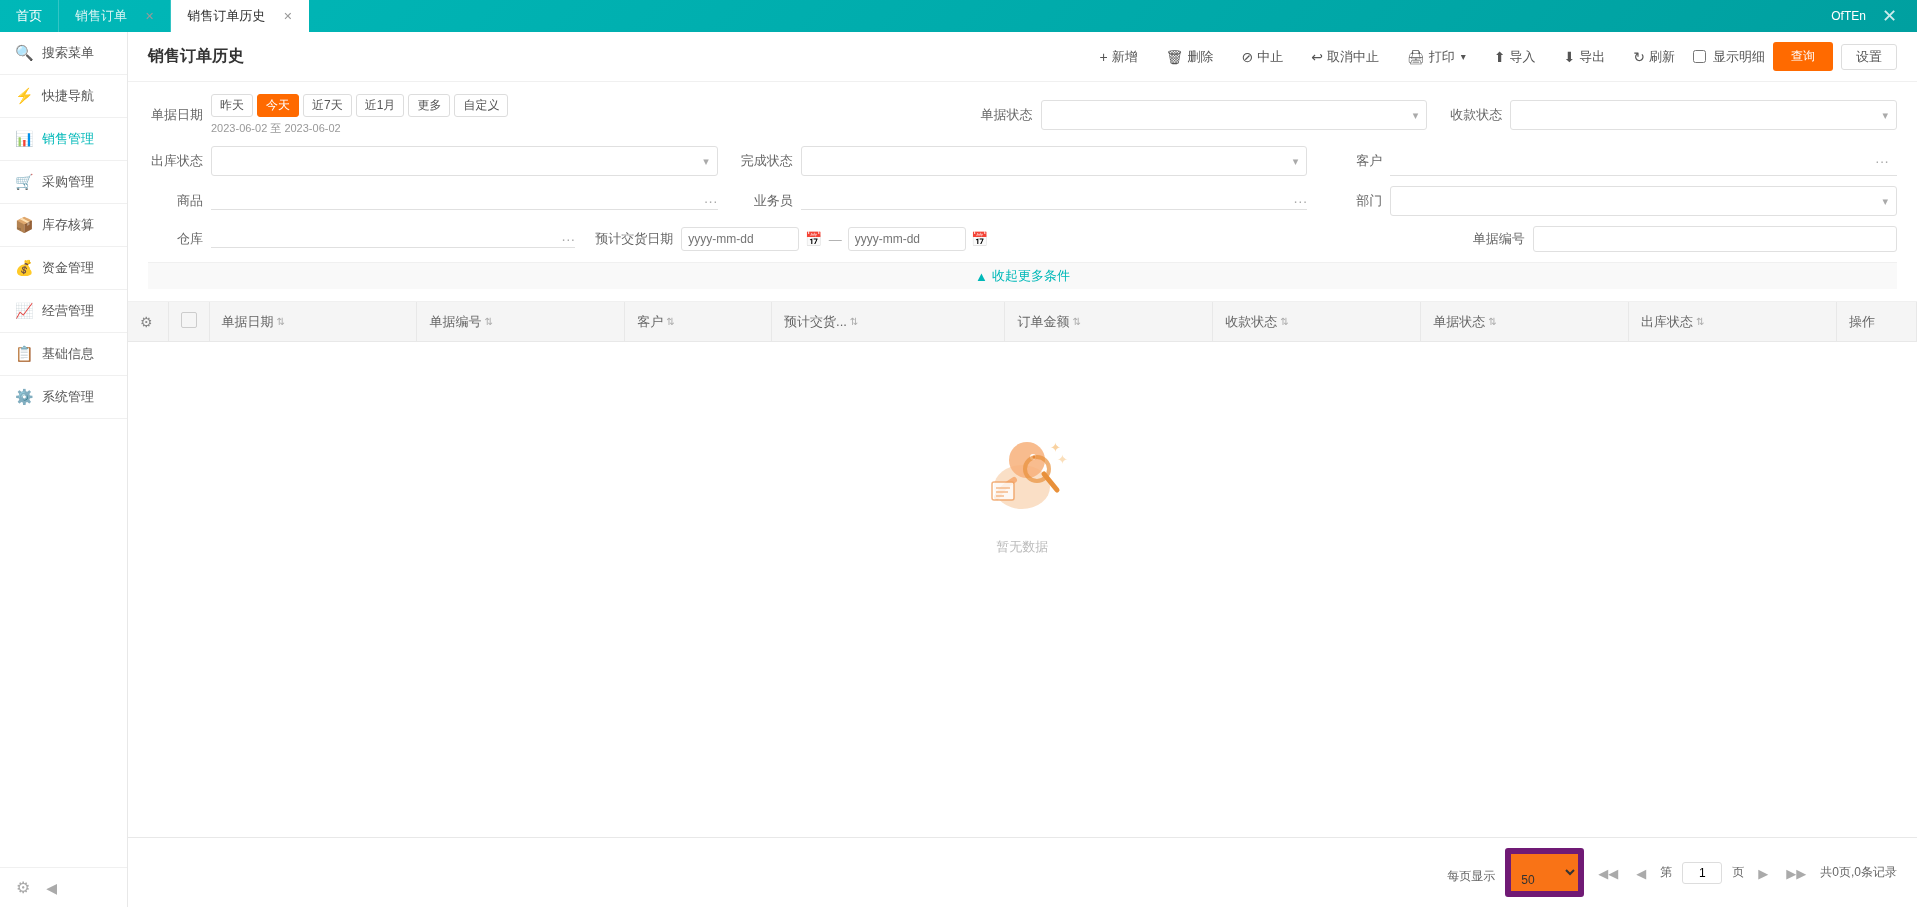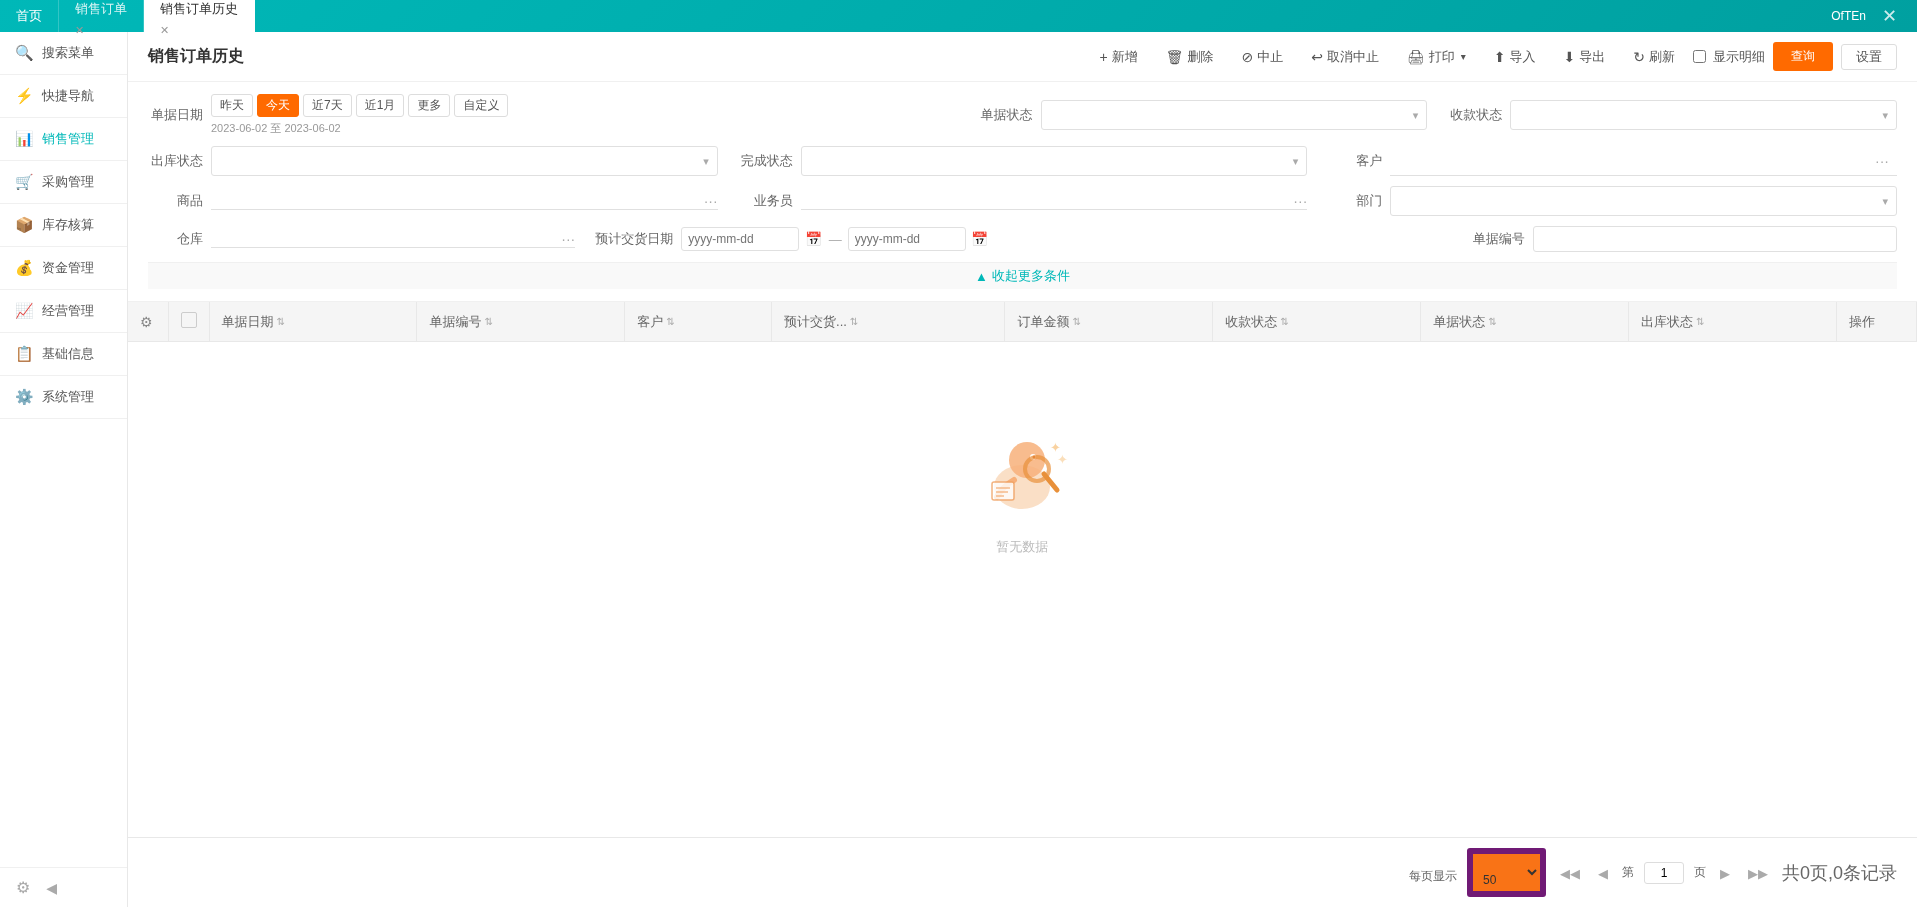--- a/index.html
+++ b/index.html
@@ -15,28 +15,28 @@
       position: relative;
     }
     .tab-list {
       display: flex;
       align-items: stretch;
       height: 100%;
       flex: 1;
     }
     .tab-item {
       display: flex;
+      align-items: center;
       padding: 0 16px;
       color: rgba(255,255,255,0.85);
       cursor: pointer;
       font-size: 13px;
       white-space: nowrap;
       border-right: 1px solid rgba(255,255,255,0.2);
-      gap: 6px;
-      flex-direction: column;
+      gap: 18px;
     }
     .tab-item.active {
       background: #fff;
       color: #333;
     }
     .tab-item .tab-close {
       font-size: 11px;
       color: #999;
       cursor: pointer;
     }
@@ -385,21 +385,21 @@
     }
     .page-num-label { color: #666; font-size: 12px; }
     .page-input {
       width: 40px;
       border: 1px solid #ddd;
       border-radius: 3px;
       text-align: center;
       font-size: 12px;
       padding: 3px;
     }
-    .total-label { color: #666; font-size: 18px; }
+    .total-label { color: #666; font-size: 12px; }
 
     .th-wrapper {
       display: flex;
       align-items: center;
       gap: 3px;
     }
   </style>
 </head>
 <body>
 

